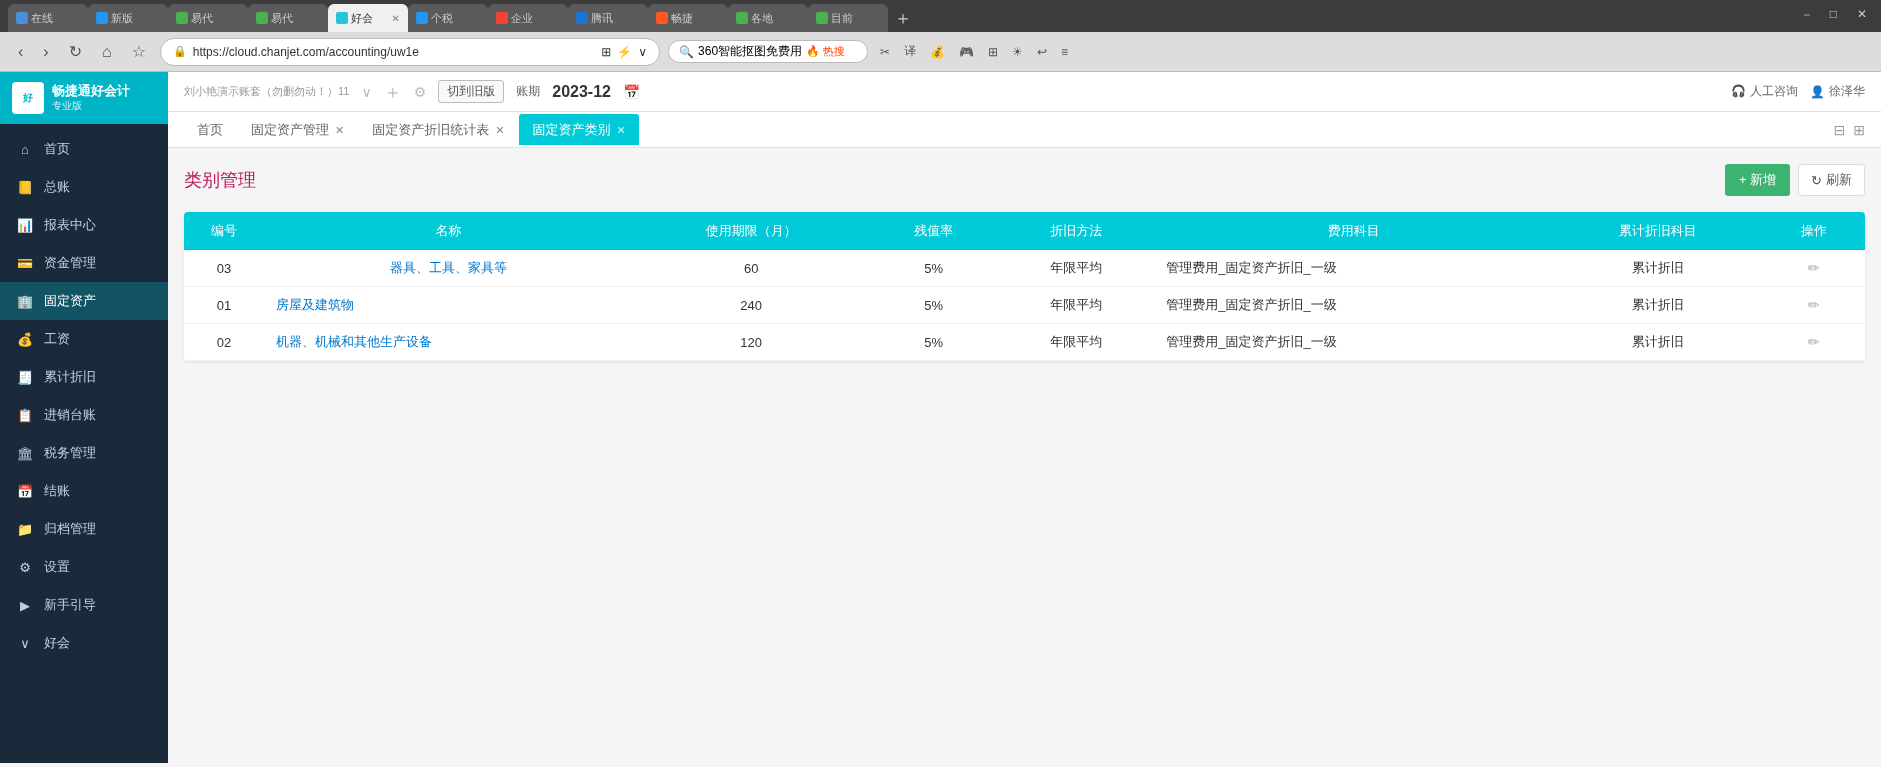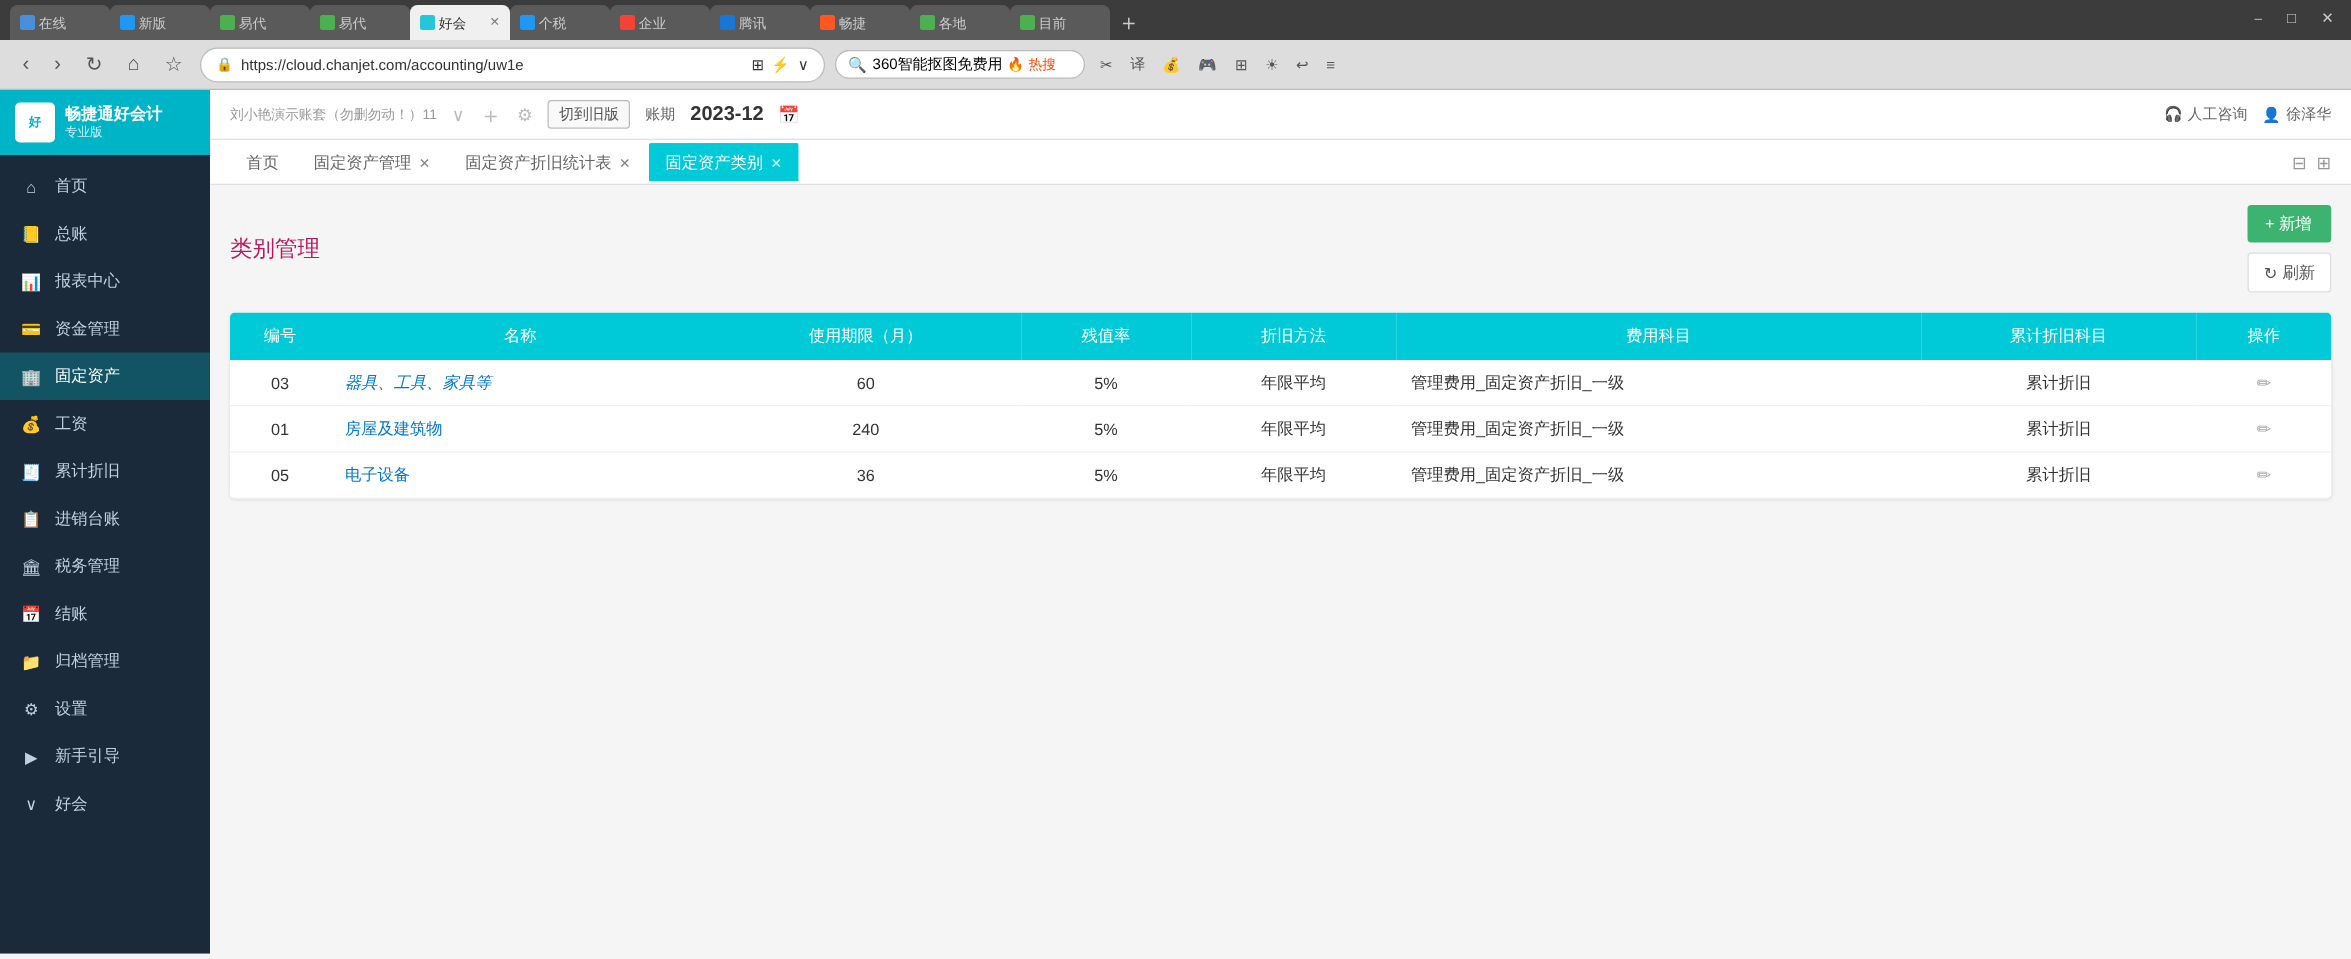--- a/index.html
+++ b/index.html
@@ -39,21 +39,21 @@
     .page-tab { padding: 6px 12px; font-size: 13px; color: #666; cursor: pointer; border-radius: 3px 3px 0 0; display: flex; align-items: center; gap: 6px; border: 1px solid transparent; border-bottom: none; }
     .page-tab.active { background: #00c9d8; color: #fff; border-color: #00c9d8; }
     .page-tab .tab-close { font-size: 11px; opacity: 0.8; cursor: pointer; }
     .tab-maximize { margin-left: auto; display: flex; gap: 8px; }
     .tab-btn { font-size: 14px; color: #999; cursor: pointer; }
 
     
     .main-content { flex: 1; background: #f5f5f5; overflow: auto; padding: 16px; }
     .page-header { display: flex; align-items: center; justify-content: space-between; margin-bottom: 16px; }
     .page-title { font-size: 18px; color: #be185d; font-weight: normal; }
-    .header-actions { display: flex; gap: 8px; flex-direction: column; }
+    .header-actions { display: flex; gap: 8px; }
     .btn-primary { background: #3cb371; color: #fff; border: none; border-radius: 3px; padding: 6px 14px; font-size: 13px; cursor: pointer; display: flex; align-items: center; gap: 4px; }
     .btn-default { background: #fff; color: #555; border: 1px solid #ddd; border-radius: 3px; padding: 6px 12px; font-size: 13px; cursor: pointer; display: flex; align-items: center; gap: 4px; }
 
     
     .data-table { width: 100%; border-collapse: collapse; background: #fff; border-radius: 4px; overflow: hidden; box-shadow: 0 1px 3px rgba(0,0,0,0.1); }
     .data-table thead tr { background: #00c9d8; color: #fff; }
     .data-table thead th { padding: 10px 12px; text-align: center; font-weight: normal; font-size: 13px; border: none; }
     .data-table thead th:first-child { text-align: center; width: 80px; }
     .data-table tbody tr { border-bottom: 1px solid #f0f0f0; }
     .data-table tbody td { padding: 9px 12px; color: #333; font-size: 13px; text-align: center; }
@@ -299,42 +299,42 @@
             <th>残值率</th>
             <th>折旧方法</th>
             <th>费用科目</th>
             <th>累计折旧科目</th>
             <th>操作</th>
           </tr>
         </thead>
         <tbody id="table-body">
         <tr>
     <td>03</td>
-    <td style="color:#0077cc; cursor:pointer; text-align:left;font-style:italic;">器具、工具、家具等</td>
+    <td style="color:#0077cc; cursor:pointer; text-align:center;">器具、工具、家具等</td>
     <td>60</td>
     <td>5%</td>
     <td>年限平均</td>
     <td style="text-align:left;">管理费用_固定资产折旧_一级</td>
     <td>累计折旧</td>
     <td><span class="edit-icon">✏</span></td>
   </tr>
             <tr>
     <td>01</td>
     <td style="color:#0077cc; cursor:pointer; text-align:left;">房屋及建筑物</td>
     <td>240</td>
     <td>5%</td>
     <td>年限平均</td>
     <td style="text-align:left;">管理费用_固定资产折旧_一级</td>
     <td>累计折旧</td>
     <td><span class="edit-icon">✏</span></td>
   </tr>
             <tr>
-    <td>05</td>
-    <td style="color:#0077cc; cursor:pointer; text-align:left;">电子设备</td>
-    <td>36</td>
+    <td>02</td>
+    <td style="color:#0077cc; cursor:pointer; text-align:left;">机器、机械和其他生产设备</td>
+    <td>120</td>
     <td>5%</td>
     <td>年限平均</td>
     <td style="text-align:left;">管理费用_固定资产折旧_一级</td>
     <td>累计折旧</td>
     <td><span class="edit-icon">✏</span></td>
   </tr>
           </tbody>
       </table>
     </div>
   </div>

